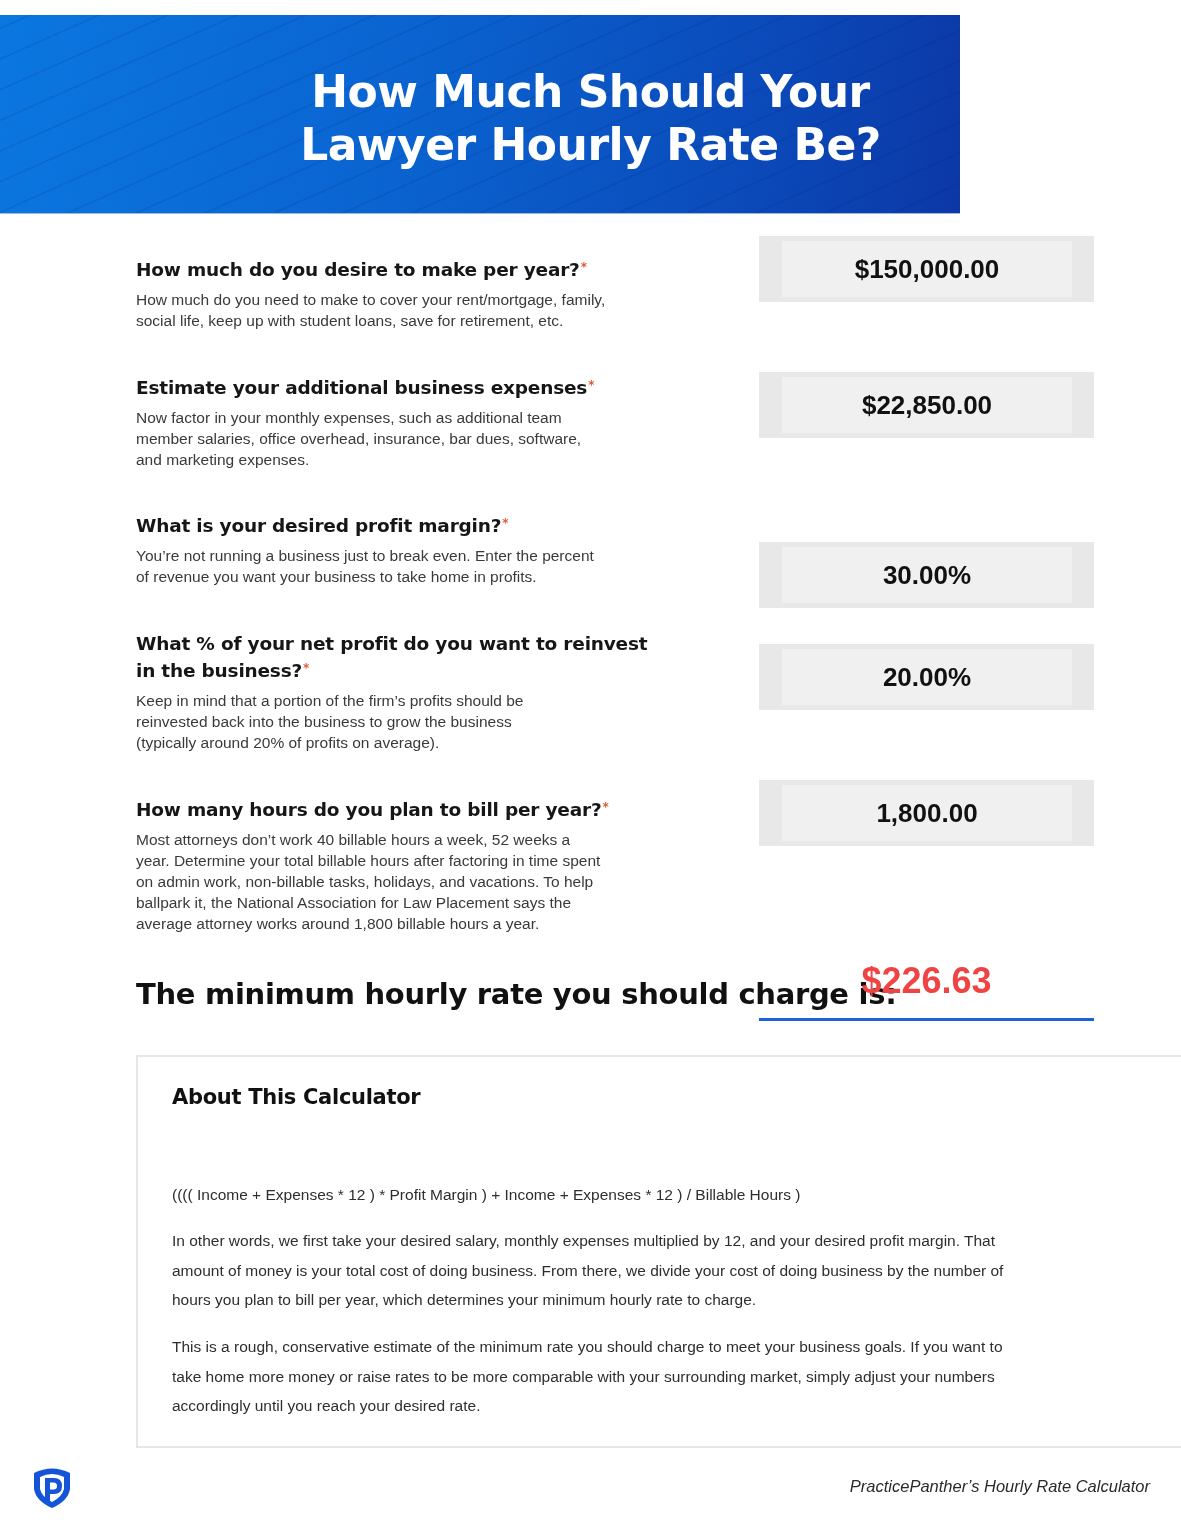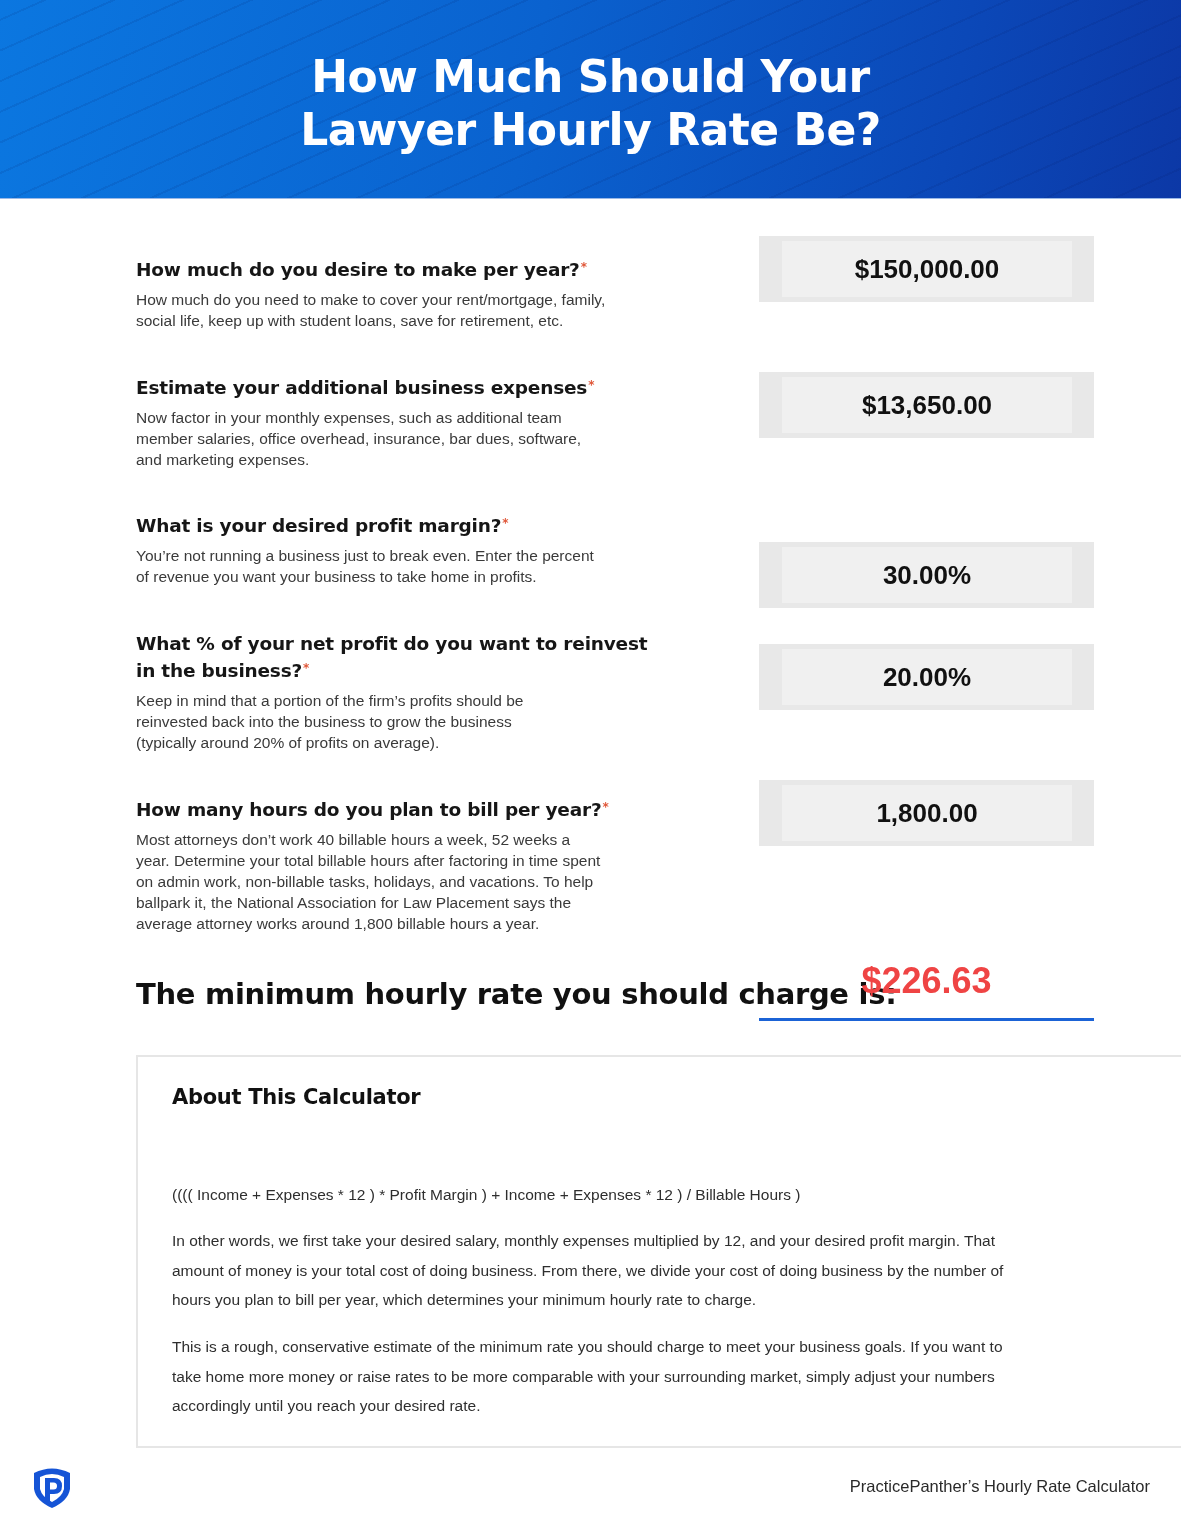--- a/index.html
+++ b/index.html
@@ -1,20 +1,20 @@
 <!DOCTYPE html>
 <html><head>
   <meta charset="utf-8">
   <style>
     * { box-sizing: border-box; margin: 0; padding: 0; }
     html, body { width: 1181px; height: 1536px; background: #ffffff; overflow: hidden; }
     body { position: relative; font-family: "Liberation Sans", sans-serif; color: #1a1a1a; }
 
     .hero {
-      position: absolute; left: 0; top: 0; width: 1181px; height: 199px;
+      position: absolute; left: 0; top: 15px; width: 960px; height: 199px;
       background:
         repeating-linear-gradient(-24deg, rgba(0,0,0,0) 0px, rgba(0,0,0,0) 26px, rgba(0,20,90,0.10) 26px, rgba(0,20,90,0.10) 28px),
         linear-gradient(100deg, #0b77e0 0%, #0a62cf 45%, #0b48b8 80%, #0c38a6 100%);
       border-bottom: 1px solid #9bb9e6;
     }
     .hero-title {
       position: absolute; left: 0; width: 1181px; top: 50px;
       text-align: center; color: #ffffff;
       font-family: "DejaVu Sans", sans-serif; font-weight: bold;
       font-size: 44px; line-height: 53px; letter-spacing: -0.5px;
@@ -66,21 +66,21 @@
       letter-spacing: -0.3px;
     }
     .about-p {
       position: absolute; left: 34px; width: 850px;
       font-family: "Liberation Sans", sans-serif; font-size: 15.5px; line-height: 29.5px; color: #2e2e2e;
     }
 
     .logo { position: absolute; left: 30px; top: 1465px; width: 44px; height: 44px; }
     .footer-caption {
       position: absolute; right: 31px; top: 1477px;
-      font-family: "Liberation Sans", sans-serif; font-size: 16.5px; color: #2a2a2a;
+      font-family: "Liberation Sans", sans-serif; font-style: italic; font-size: 16.5px; color: #2a2a2a;
     }
   </style>
 </head>
 <body>
 
 <div class="hero">
   <div class="hero-title">
     <div>How Much Should Your</div>
     <div>Lawyer Hourly Rate Be?</div>
   </div>
@@ -99,21 +99,21 @@
 
 <div class="field-row" style="top:374px;">
   <div class="q-label"><span>Estimate your additional business expenses</span><span class="req">*</span></div>
   <div class="q-help">
     <div>Now factor in your monthly expenses, such as additional team</div>
     <div>member salaries, office overhead, insurance, bar dues, software,</div>
     <div>and marketing expenses.</div>
   </div>
 </div>
 <div class="value-box" style="top:372px;">
-  <div class="value-inner">$13,650.00</div>
+  <div class="value-inner">$22,850.00</div>
 </div>
 
 <div class="field-row" style="top:512px;">
   <div class="q-label"><span>What is your desired profit margin?</span><span class="req">*</span></div>
   <div class="q-help">
     <div>You’re not running a business just to break even. Enter the percent</div>
     <div>of revenue you want your business to take home in profits.</div>
   </div>
 </div>
 <div class="value-box" style="top:508px;margin-top:34px;">

